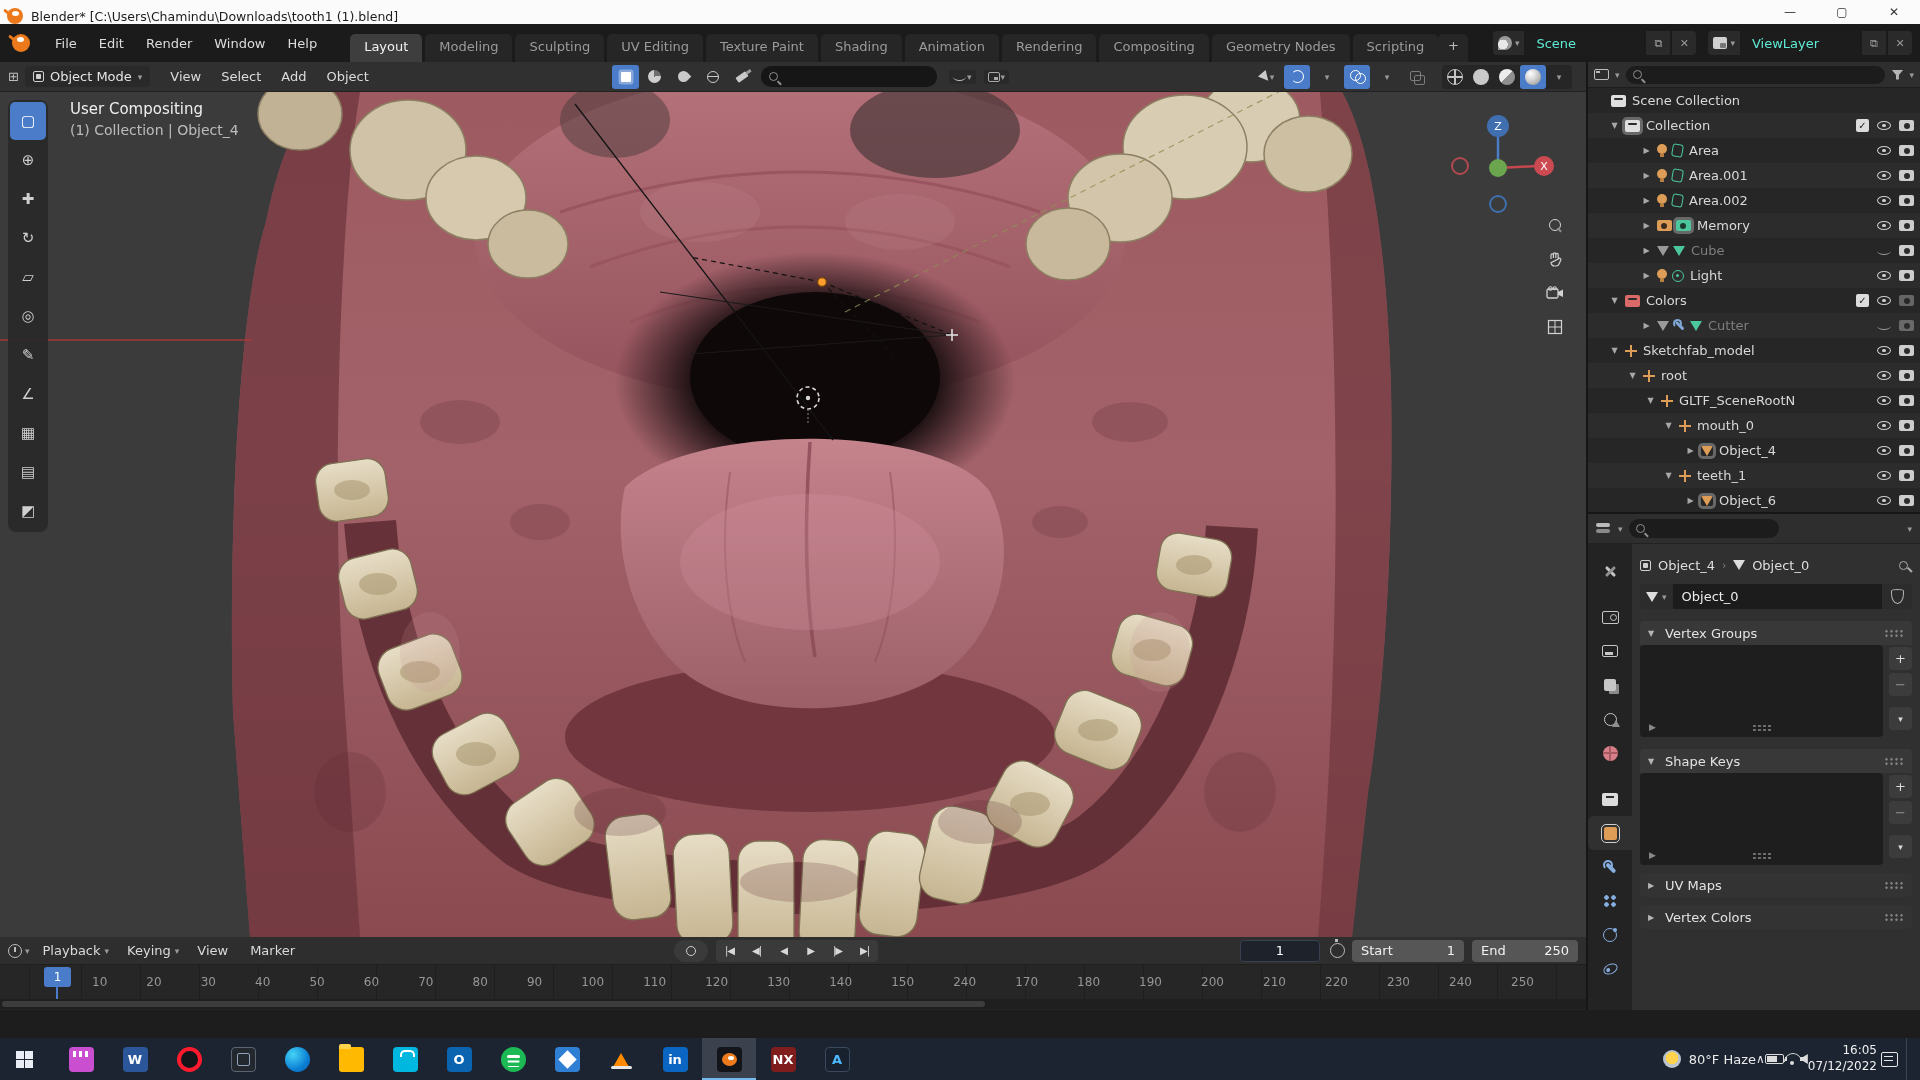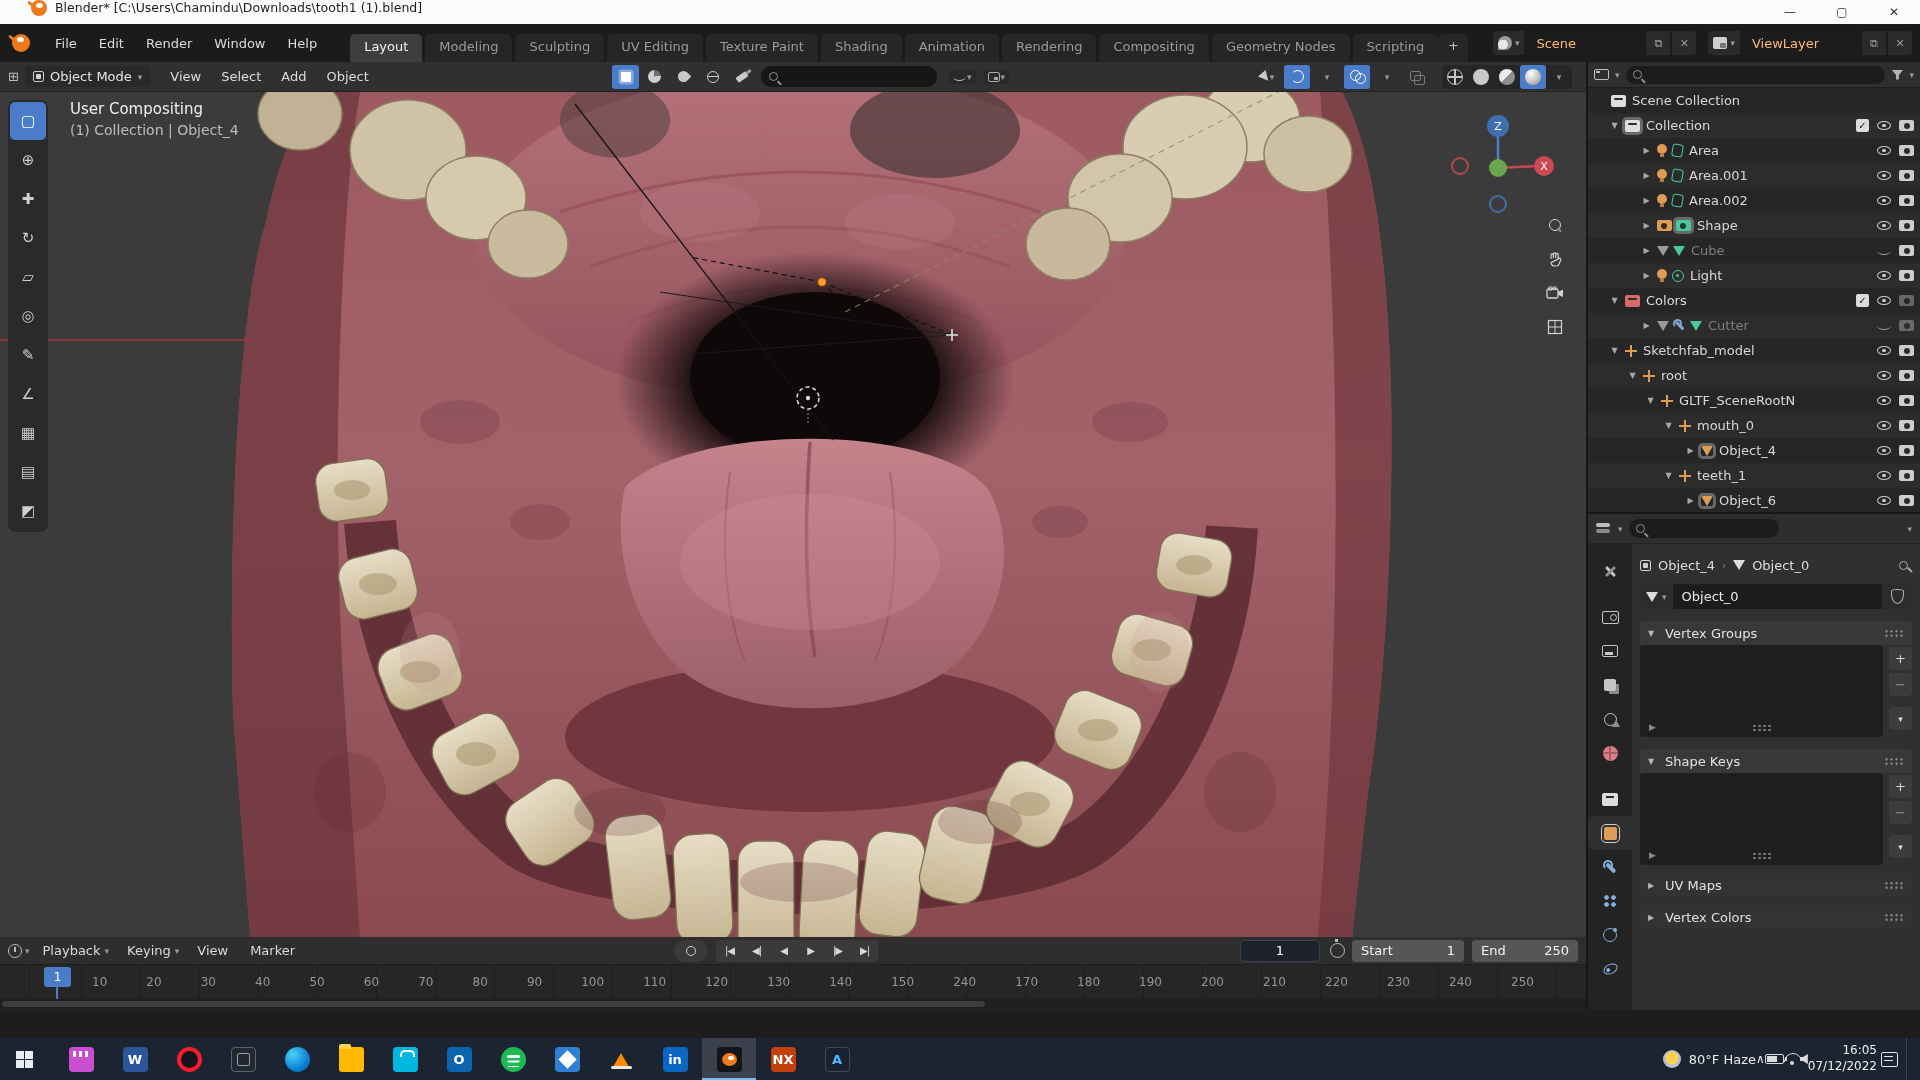--- a/index.html
+++ b/index.html
@@ -2,40 +2,40 @@
 <html><head>
 <meta charset="utf-8">
 <style>
   html,body{margin:0;padding:0;background:#000;}
   *{box-sizing:border-box;}
   .screen{position:relative;width:1920px;height:1080px;overflow:hidden;
     font-family:"DejaVu Sans",sans-serif;font-size:13px;background:#1d1d1d;color:#d6d6d6;}
 
   
   .titlebar{position:absolute;left:0;top:0;width:1920px;height:24px;background:#fbfbfb;
-    display:flex;align-items:flex-start;color:#1c1c1c;font-size:12.5px;padding-left:24px;}
+    display:flex;align-items:flex-end;color:#1c1c1c;font-size:12.5px;}
   .blogo{width:16px;height:16px;background:#ec7a1c;border-radius:50%;position:relative;flex:0 0 auto;}
   .blogo::before{content:"";position:absolute;width:7px;height:5px;background:#fff;border-radius:50%;top:3px;left:5px;}
   .blogo::after{content:"";position:absolute;width:9px;height:3px;background:#ec7a1c;border-radius:2px;transform:rotate(38deg);left:-4px;top:3px;}
   .titlebar .blogo{margin-left:7px;margin-right:8px;}
   .win-controls{margin-left:auto;display:flex;height:100%;}
   .winbtn{width:52px;height:100%;display:flex;align-items:center;justify-content:center;color:#333;font-size:12px;}
 
   
   .topbar{position:absolute;left:0;top:24px;width:1920px;height:38px;background:#1b1b1b;
     display:flex;align-items:center;}
   .topbar .blogo{margin-left:12px;margin-right:14px;width:18px;height:18px;}
   .menu-item{color:#dcdcdc;padding:4px 11px;border-radius:3px;}
   .wtabs{display:flex;align-items:flex-end;height:100%;margin-left:22px;gap:3px;}
   .wtab{background:#262626;color:#9b9b9b;padding:5px 14px 7px;border-radius:5px 5px 0 0;height:28px;white-space:nowrap;}
   .wtab.active{background:#3e3e3e;color:#f1f1f1;}
   .newtab{color:#bbb;background:#262626;border-radius:5px 5px 0 0;height:28px;width:30px;text-align:center;padding-top:4px;align-self:flex-end;}
   .scene-block{margin-left:auto;display:flex;align-items:center;gap:2px;margin-right:8px;}
   .pill-ic{background:#2a2a2a;border-radius:4px 0 0 4px;height:24px;display:flex;align-items:center;padding:0 5px;gap:3px;color:#bbb;font-size:10px;}
-  .pill-name{background:#1c1c1c;height:24px;display:flex;align-items:center;padding:0 10px;min-width:118px;color:#fdba74;}
+  .pill-name{background:#1c1c1c;height:24px;display:flex;align-items:center;padding:0 10px;min-width:118px;color:#5eead4;}
   .pill-btn{background:#2a2a2a;height:24px;width:24px;display:flex;align-items:center;justify-content:center;color:#9a9a9a;font-size:11px;border-radius:0;}
   .pill-x{border-radius:0 4px 4px 0;}
   .ic-scenedrop{width:14px;height:14px;background:radial-gradient(circle at 35% 60%,#e8e8e8 38%,#9a9a9a 40%);border-radius:50% 50% 50% 0;transform:rotate(0deg);}
   .ic-vl{width:14px;height:12px;background:#cfcfcf;border-radius:2px;position:relative;}
   .ic-vl::before{content:"";position:absolute;right:1px;bottom:1px;width:6px;height:5px;background:#777;border-radius:1px;}
 
   
   .vheader{position:absolute;left:0;top:62px;width:1586px;height:30px;background:#303030;
     display:flex;align-items:center;border-bottom:1px solid #222;}
   .ed-ic{color:#bdbdbd;margin:0 6px 0 8px;font-size:13px;}
@@ -262,21 +262,21 @@
   .ic-spotify::before{content:"";position:absolute;left:6px;top:8px;width:13px;height:3px;background:#fff;border-radius:2px;box-shadow:0 5px 0 -.5px #fff,0 10px 0 -1px #fff;}
   .ic-photos{background:#2f7fd4;}
   .ic-photos::before{content:"";position:absolute;inset:6px;background:#fff;transform:rotate(45deg);}
   .ic-vlc{background:transparent;}
   .ic-vlc::before{content:"";position:absolute;left:4px;bottom:5px;border-left:8px solid transparent;border-right:8px solid transparent;border-bottom:14px solid #ff8a00;}
   .ic-vlc::after{content:"";position:absolute;left:2px;bottom:3px;width:21px;height:3px;background:#e8e8e8;border-radius:2px;}
   .ic-li{background:#0a66c2;}
   .ic-blender{background:#14151a;border-radius:4px;}
   .ic-blender::before{content:"";position:absolute;left:5px;top:6px;width:15px;height:13px;background:#ec7a1c;border-radius:50%;}
   .ic-blender::after{content:"";position:absolute;left:11px;top:9px;width:6px;height:4px;background:#fff;border-radius:50%;}
-  .ic-nx{background:#c2410c;}
+  .ic-nx{background:#7f1d1d;}
   .ic-cad{background:#17222e;border:1px solid #3a4a5c;}
   .ic-cad .alet{color:#4db8ff;}
   .tray{margin-left:auto;display:flex;align-items:center;margin-right:10px;color:#eaeaea;}
   .weather{display:flex;align-items:center;gap:8px;font-size:13px;}
   .wicon{width:18px;height:18px;background:radial-gradient(circle at 50% 45%,#ffd34d 45%,#b9c3cc 48%);border-radius:50%;}
   .trico{font-size:12px;color:#e6e6e6;}
   .batt{width:19px;height:10px;border:1.4px solid #dcdcdc;border-radius:2px;position:relative;}
   .batt::before{content:"";position:absolute;right:-4px;top:2px;width:2px;height:4px;background:#dcdcdc;}
   .batt::after{content:"";position:absolute;left:1px;top:1px;bottom:1px;width:10px;background:#dcdcdc;}
   .wifi{width:16px;height:12px;position:relative;overflow:hidden;}
@@ -806,21 +806,21 @@
               <span class="xi eye-open"></span>
               <span class="xi cam-on"></span>
             </span>
           </div>
 
           <div class="orow" style="padding-left: 52px;">
             <span class="oexp">▶</span>
             <span class="xi oi-cam"></span>
             <span class="xi oi-cam green acth"></span>
 
-            <span class="olabel">Shape</span>
+            <span class="olabel">Memory</span>
             <span class="oright">
 
               <span class="xi eye-open"></span>
               <span class="xi cam-on"></span>
             </span>
           </div>
 
           <div class="orow" style="padding-left: 52px;">
             <span class="oexp">▶</span>
             <span class="xi oi-mesh gray"></span>

